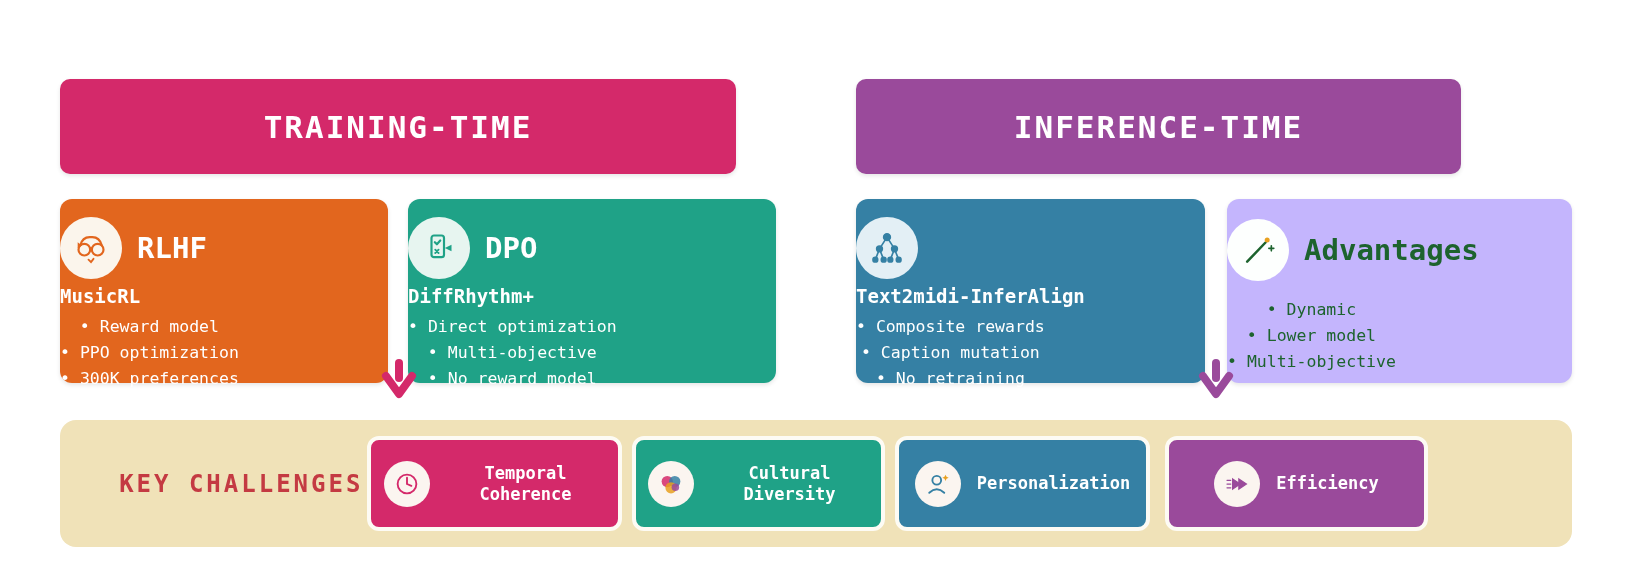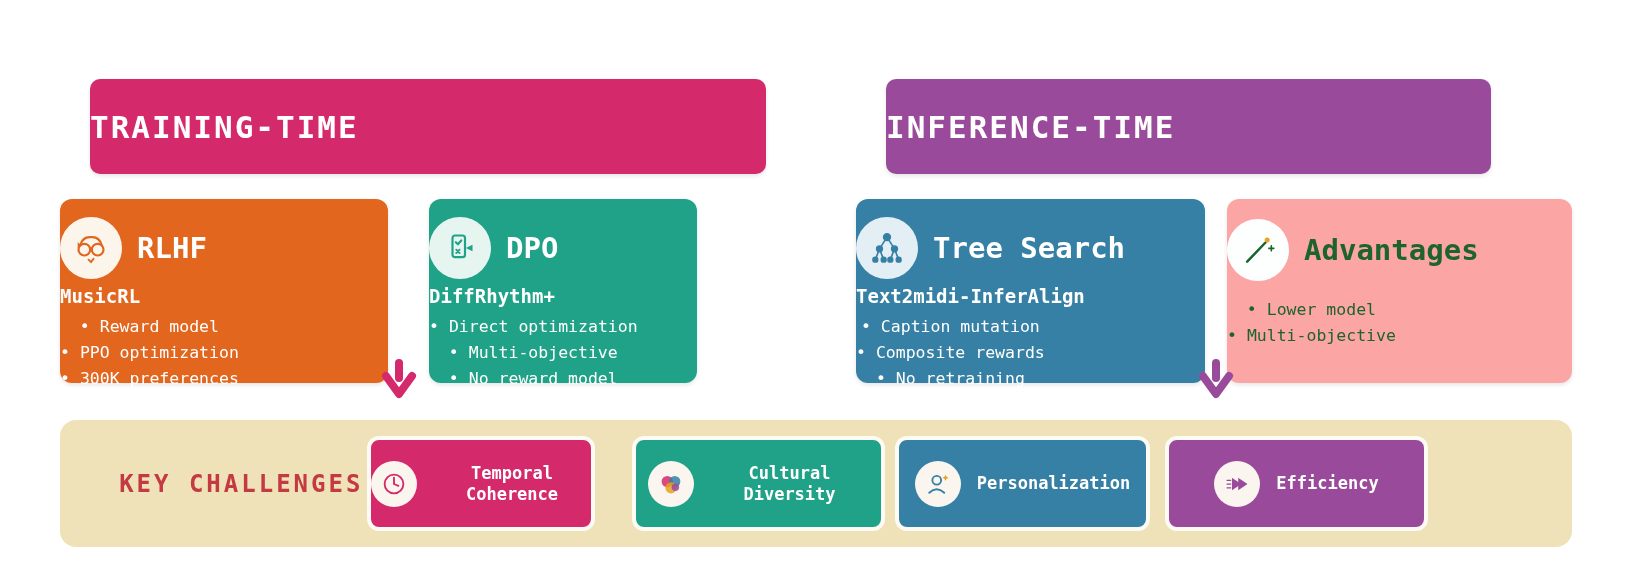--- a/index.html
+++ b/index.html
@@ -2,34 +2,34 @@
 <html><head>
 <meta charset="utf-8">
 <style>
   html,body{margin:0;padding:0;background:#ffffff;}
   body{width:1634px;height:575px;position:relative;overflow:hidden;
        font-family:"DejaVu Sans Mono", monospace;}
   .canvas{position:absolute;inset:0;}
 
   
   .group-header{position:absolute;top:79px;height:95px;border-radius:10px;
-    display:flex;align-items:center;justify-content:flex-start;
+    display:flex;align-items:center;justify-content:center;
     color:#fff;font-size:31px;font-weight:bold;letter-spacing:2px;
-    box-shadow:0 2px 4px rgba(0,0,0,.10);margin-left:30px;}
+    box-shadow:0 2px 4px rgba(0,0,0,.10);}
   .hdr-training{left:60px;width:676px;background:#D4296A;}
   .hdr-inference{left:856px;width:605px;background:#9A4A9B;}
 
   
   .card{position:absolute;top:183px;height:184px;border-radius:12px;
     color:#fff;box-shadow:0 2px 4px rgba(0,0,0,.10);
     display:flex;flex-direction:column;align-items:flex-start;padding-top:18px;box-sizing:border-box;margin-top:16px;}
   .card-rlhf{left:60px;width:328px;background:#E2661E;}
-  .card-dpo{left:429px;width:268px;background:#1FA287;}
+  .card-dpo{left:408px;width:368px;background:#1FA287;}
   .card-tree{left:856px;width:349px;background:#3580A4;}
-  .card-adv{left:1227px;width:345px;background:#fca5a5;color:#1D632E;}
+  .card-adv{left:1227px;width:345px;background:#c4b5fd;color:#1D632E;}
 
   .card-head{display:flex;align-items:center;justify-content:center;gap:15px;height:66px;}
   .icon-circle{width:62px;height:62px;border-radius:50%;background:#FBF5EC;
     display:flex;align-items:center;justify-content:center;flex:0 0 auto;}
   .card-adv .icon-circle{background:#FDFFFE;}
   .card-title{font-size:29px;font-weight:bold;}
   .card-subtitle{font-size:19px;font-weight:bold;margin-top:6px;}
   .card-subtitle:empty{display:none;}
   .card-bullets{margin-top:7px;text-align:center;}
   .bullet{font-size:16.5px;line-height:26px;white-space:nowrap;}
@@ -42,21 +42,21 @@
 
   
   .challenges-bar{position:absolute;left:60px;top:420px;width:1512px;height:127px;
     background:#F0E2B8;border-radius:16px;}
   .key-label{position:absolute;left:55px;top:0;height:127px;width:270px;
     display:flex;align-items:center;justify-content:center;
     color:#C43A42;font-size:24px;font-weight:bold;letter-spacing:3px;}
   .chip{position:absolute;top:16px;height:95px;border-radius:12px;
     border:4px solid #FDFBF4;box-sizing:border-box;color:#fff;
     display:flex;align-items:center;justify-content:center;gap:16px;}
-  .chip-temporal{left:307px;width:228px;background:#D4296A;}
+  .chip-temporal{left:307px;width:255px;background:#D4296A;}
   .chip-cultural{left:572px;width:253px;background:#1FA287;}
   .chip-personal{left:835px;width:255px;background:#3580A4;}
   .chip-efficiency{left:1105px;width:263px;background:#9A4A9B;}
   .chip-icon-circle{width:46px;height:46px;border-radius:50%;background:#FBF5F0;
     display:flex;align-items:center;justify-content:center;flex:0 0 auto;}
   .chip-label{font-size:17px;font-weight:bold;line-height:21px;max-width:160px;text-align:center;}
 
   svg{display:block;}
 </style>
 </head>
@@ -120,42 +120,42 @@
           <circle cx="24" cy="11" r="4"></circle>
           <circle cx="15" cy="25" r="3.4"></circle>
           <circle cx="33" cy="25" r="3.4"></circle>
           <circle cx="10" cy="38" r="2.8"></circle>
           <circle cx="20" cy="38" r="2.8"></circle>
           <circle cx="28" cy="38" r="2.8"></circle>
           <circle cx="38" cy="38" r="2.8"></circle>
           <path d="M24 11 L15 25 M24 11 L33 25 M15 25 L10 38 M15 25 L20 38 M33 25 L28 38 M33 25 L38 38" fill="none"></path>
         </svg>
       </div>
-      <div class="card-title">Tree Search</div>
     </div>
     <div class="card-subtitle">Text2midi-InferAlign</div>
     <div class="card-bullets">
+      <div class="bullet">Composite rewards</div>
       <div class="bullet">Caption mutation</div>
-      <div class="bullet">Composite rewards</div>
       <div class="bullet">No retraining</div>
     </div>
   </div>
 
   <div class="card card-adv">
     <div class="card-head">
       <div class="icon-circle">
         <svg width="40" height="40" viewBox="0 0 48 48" fill="none" stroke="#1D632E" stroke-width="3" stroke-linecap="round">
           <path d="M11 38 L33 15"></path>
           <circle cx="35" cy="12" r="3" fill="#E8A020" stroke="none"></circle>
           <path d="M40 19 v6 M37 22 h6" stroke-width="2"></path>
         </svg>
       </div>
       <div class="card-title">Advantages</div>
     </div>
     <div class="card-bullets" style="margin-top:14px;">
+      <div class="bullet">Dynamic</div>
       <div class="bullet">Lower model</div>
       <div class="bullet">Multi-objective</div>
     </div>
   </div>
 
   <div class="down-arrow arrow-left">
     <svg width="40" height="44" viewBox="0 0 40 44" fill="none" stroke="currentColor" stroke-width="8" stroke-linecap="round" stroke-linejoin="round">
       <path d="M20 5 V20"></path>
         <path d="M7 18 L20 36 L33 18"></path>
     </svg>

